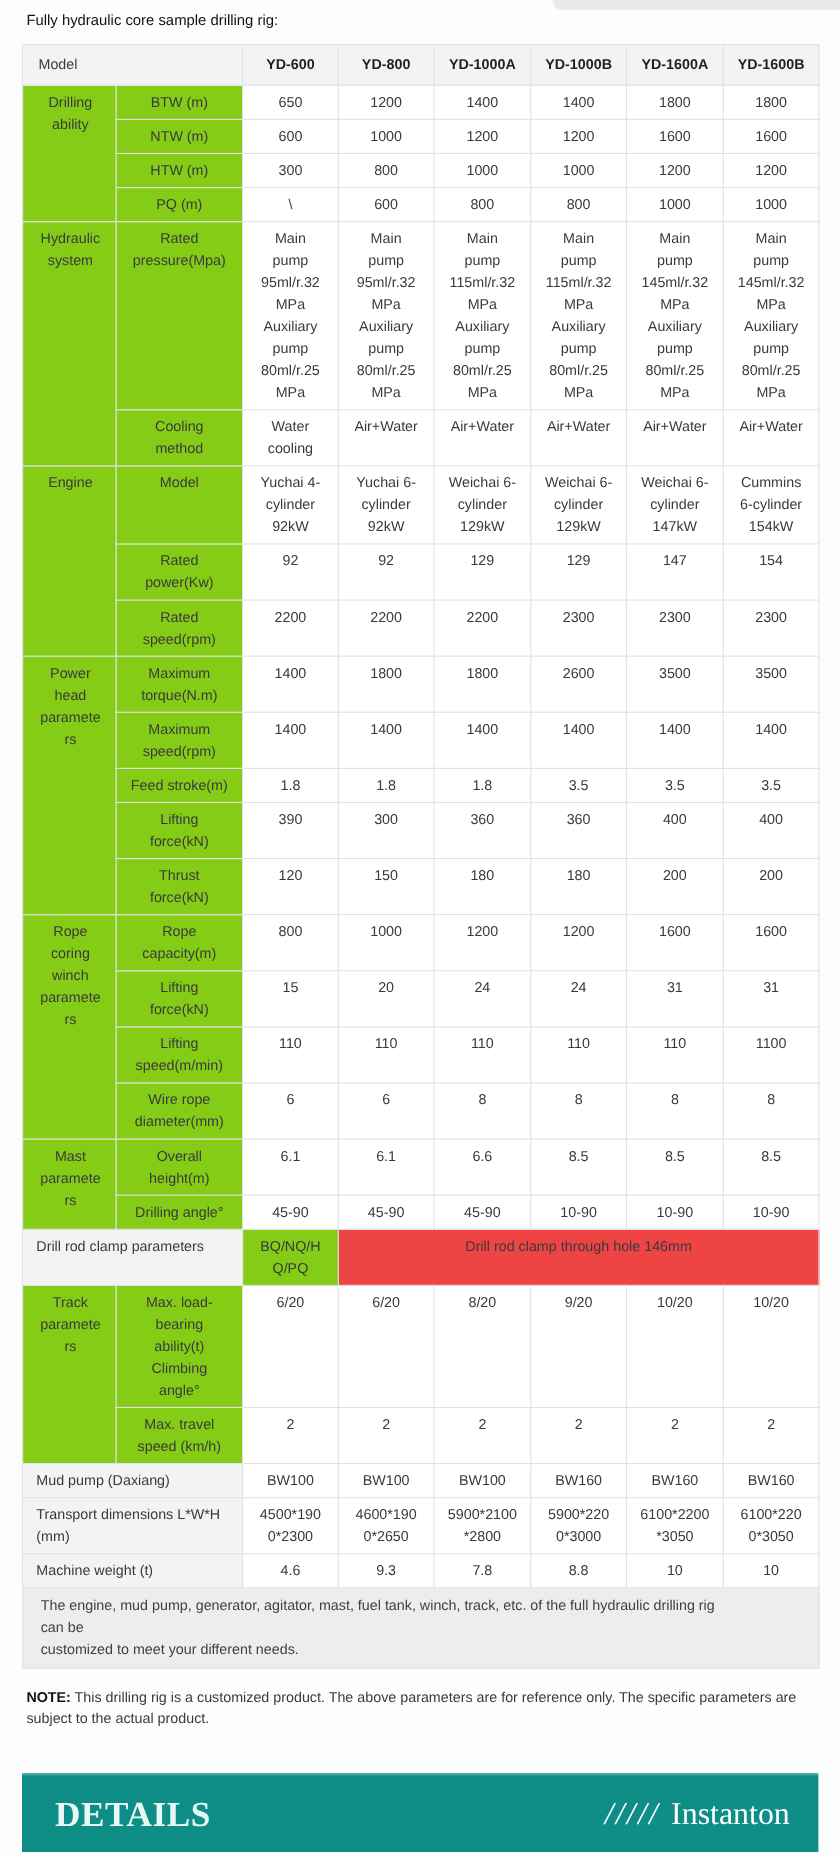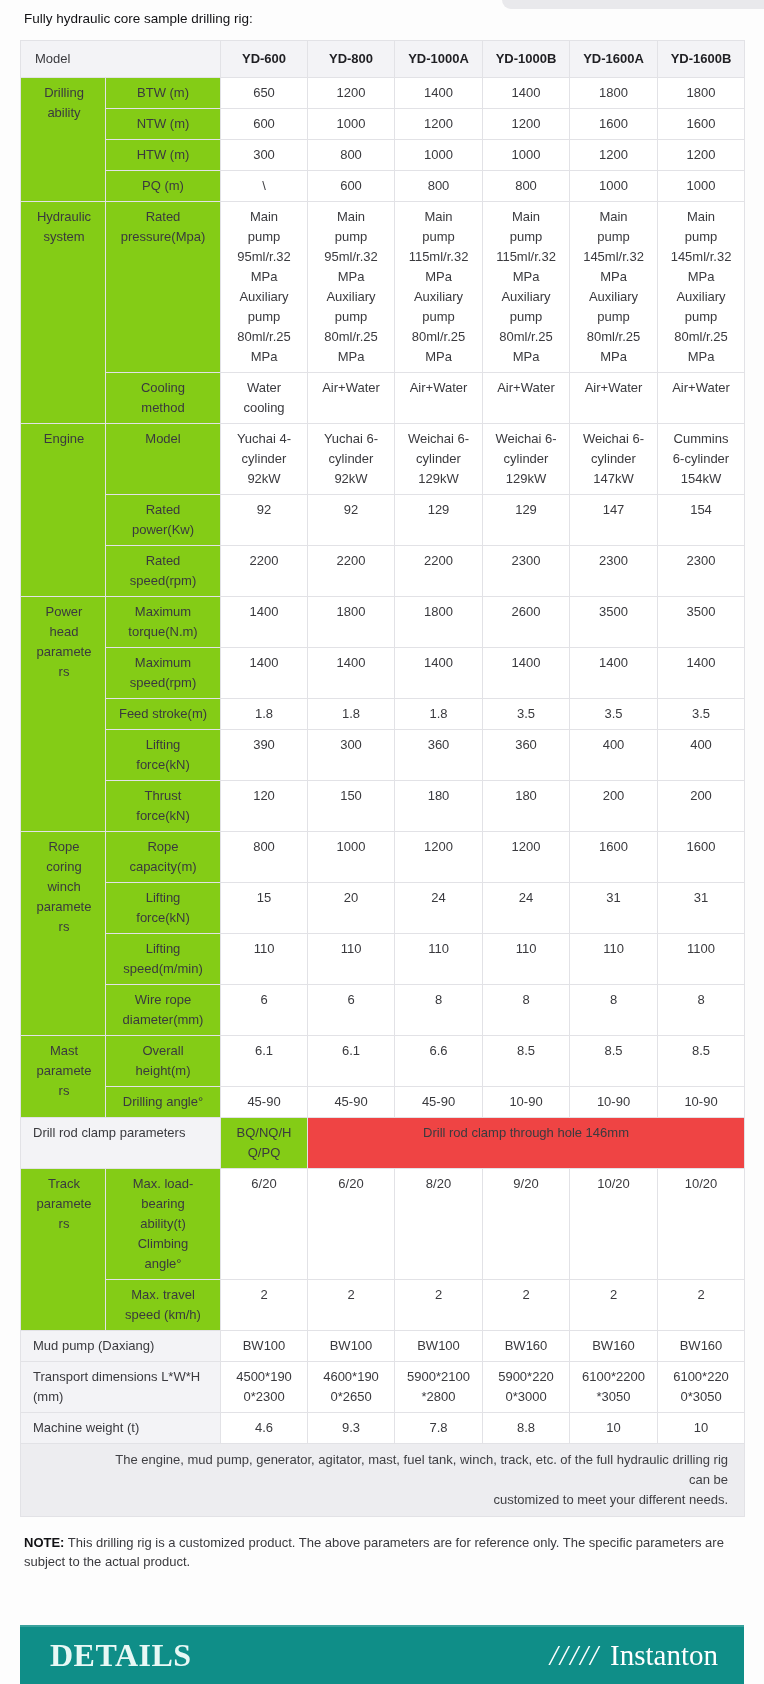--- a/index.html
+++ b/index.html
@@ -33,30 +33,30 @@
     background:#f3f3f6;font-weight:700;
     padding:8px 12px;color:#1f1f23;
   }
   .spec-table th.corner{text-align:left;font-weight:400;color:#3a3a3e;padding-left:14px;}
   .spec-table td.group{background:#84cc16;text-align:center;padding-left:14px;}
   .spec-table td.label{text-align:center;background:#84cc16;}
   .spec-table td.value{text-align:center;background:#fff;}
   .spec-table td.grouplabel{background:#f3f3f6;text-align:left;}
   .spec-table td.span{text-align:center;background:#ef4444;}
   .spec-table td.note{
-    background:#ededf0;text-align:right;white-space:pre-line;
+    background:#ededf0;text-align:left;white-space:pre-line;
     padding:6px 16px;color:#404044;
   }
   .pre{white-space:pre-line;}
   .note-block{
     margin:16px 24px 0 24px;font-size:13px;line-height:19px;color:#3a3a3e;
   }
   .note-block b{color:#121215;text-align:right;}
   .banner{
-    position:absolute;left:20px;right:20px;bottom:0;height:59px;
+    position:absolute;left:20px;right:20px;bottom:0;height:72px;
     display:flex;align-items:center;justify-content:space-between;
     padding:0 26px 0 30px;box-sizing:border-box;
     border-top:2px solid rgba(255,255,255,0.18);
   }
   .banner .details-label{
     font-family:"Liberation Serif","DejaVu Serif",serif;
     font-weight:700;font-size:32px;letter-spacing:0.5px;color:#e8f8f5;
   }
   .banner .brand-wrap{
     font-family:"Liberation Serif","DejaVu Serif",serif;

